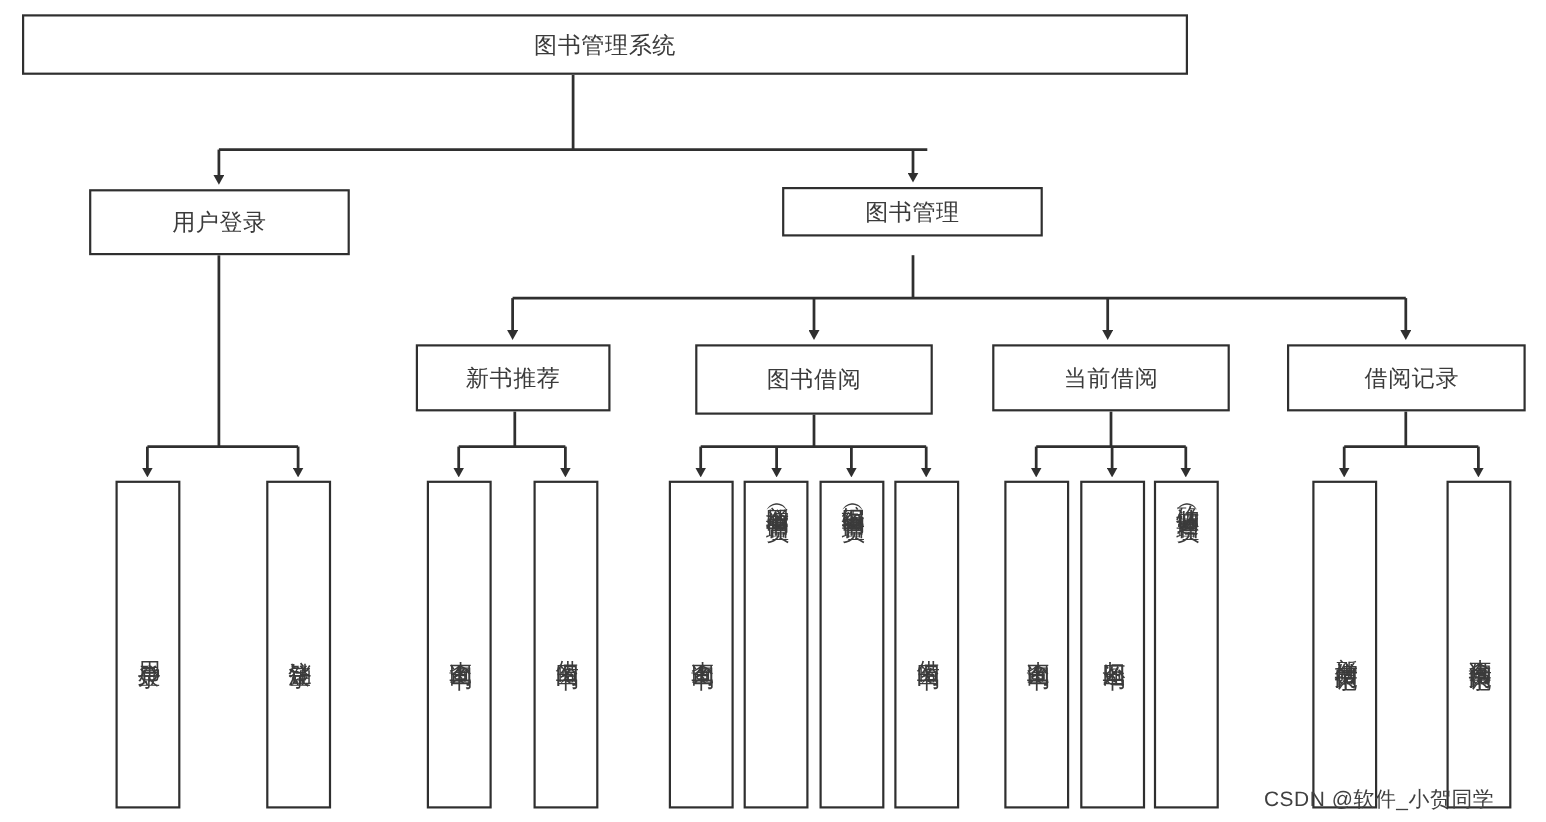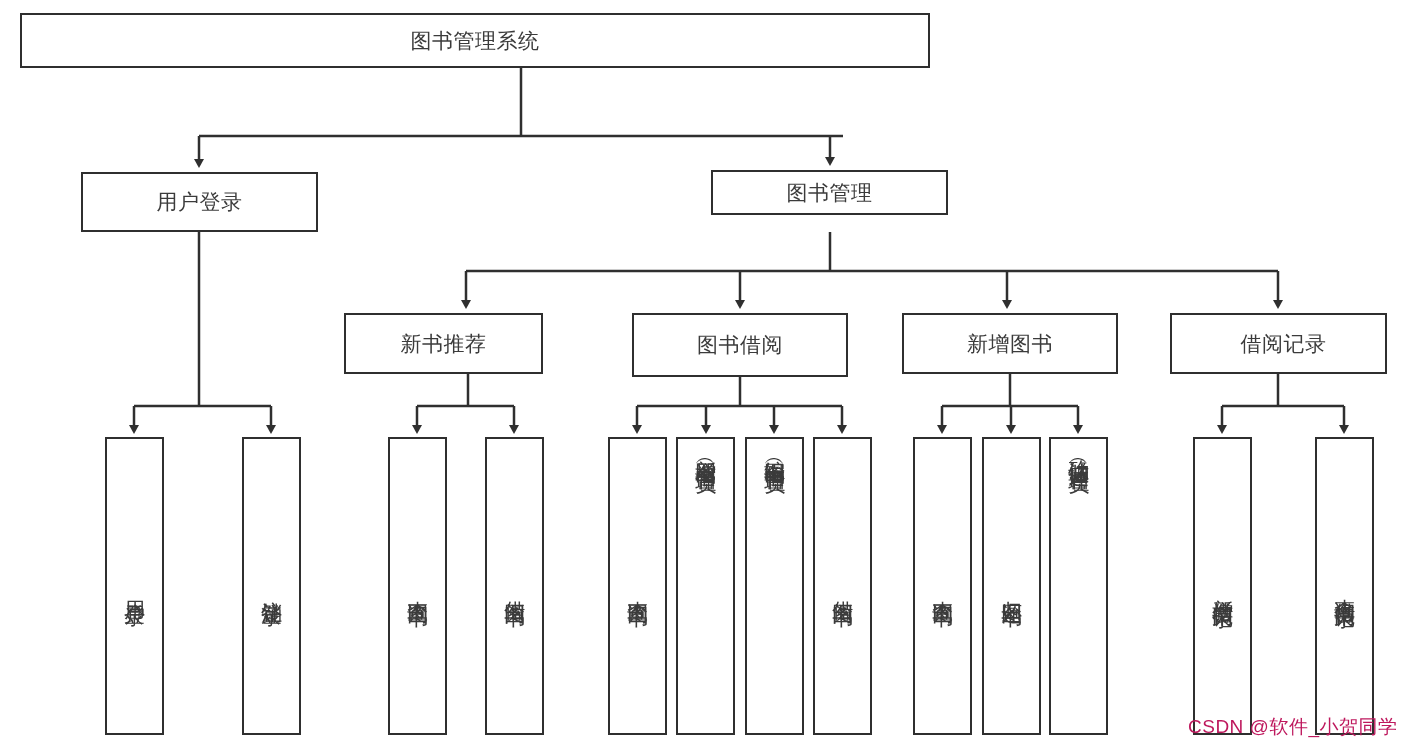--- a/index.html
+++ b/index.html
@@ -50,24 +50,24 @@
     text-orientation: upright;
     line-height: 1.08;
     letter-spacing: 2px;
     display: block;
   }
   .vtext.center {
     align-self: center;
   }
   #watermark {
     position: absolute;
-    left: 1188px;
+    left: 1149px;
     top: 714px;
     font-size: 19px;
-    color: #be185d;
+    color: #404040;
     white-space: nowrap;
     letter-spacing: 0.5px;
   }
 </style>
 </head>
 <body>
 
 <div id="canvas">
 
   <svg id="edges" viewBox="0 0 1405 747">
@@ -113,39 +113,39 @@
       <path d="M1011,406 L1011,426" marker-end="url(#arrow)"></path>
       <path d="M1078,406 L1078,426" marker-end="url(#arrow)"></path>
 
       <path d="M1278,374 L1278,406"></path>
       <path d="M1222,406 L1344,406"></path>
       <path d="M1222,406 L1222,426" marker-end="url(#arrow)"></path>
       <path d="M1344,406 L1344,426" marker-end="url(#arrow)"></path>
     </g>
   </svg>
 
-  <div class="node h" style="left:20px;top:13px;width:910px;height:55px;">
+  <div class="node h" style="left:20px;top:13px;width:1060px;height:55px;">
     <span>图书管理系统</span>
   </div>
 
   <div class="node h" style="left:81px;top:172px;width:237px;height:60px;">
     <span>用户登录</span>
   </div>
   <div class="node h" style="left:711px;top:170px;width:237px;height:45px;">
     <span>图书管理</span>
   </div>
 
-  <div class="node h" style="left:344px;top:313px;width:199px;height:61px;">
+  <div class="node h" style="left:378px;top:313px;width:177px;height:61px;">
     <span>新书推荐</span>
   </div>
   <div class="node h" style="left:632px;top:313px;width:216px;height:64px;">
     <span>图书借阅</span>
   </div>
   <div class="node h" style="left:902px;top:313px;width:216px;height:61px;">
-    <span>新增图书</span>
+    <span>当前借阅</span>
   </div>
   <div class="node h" style="left:1170px;top:313px;width:217px;height:61px;padding-left:10px;">
     <span>借阅记录</span>
   </div>
 
   <div class="node v" style="left:105px;top:437px;width:59px;height:298px;">
     <span class="vtext center">用户登录</span>
   </div>
   <div class="node v" style="left:242px;top:437px;width:59px;height:298px;">
     <span class="vtext center">注销登录</span>

